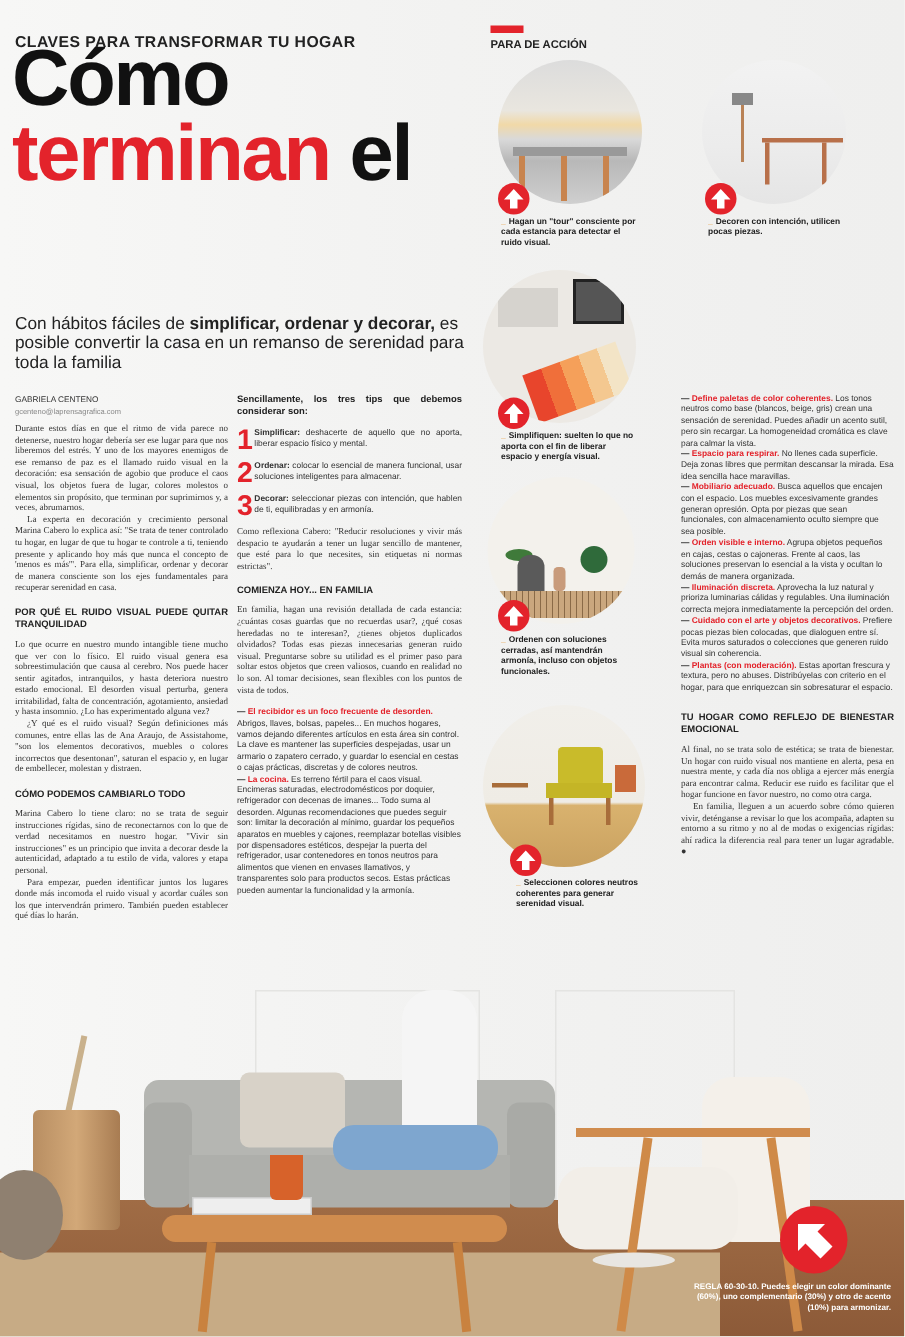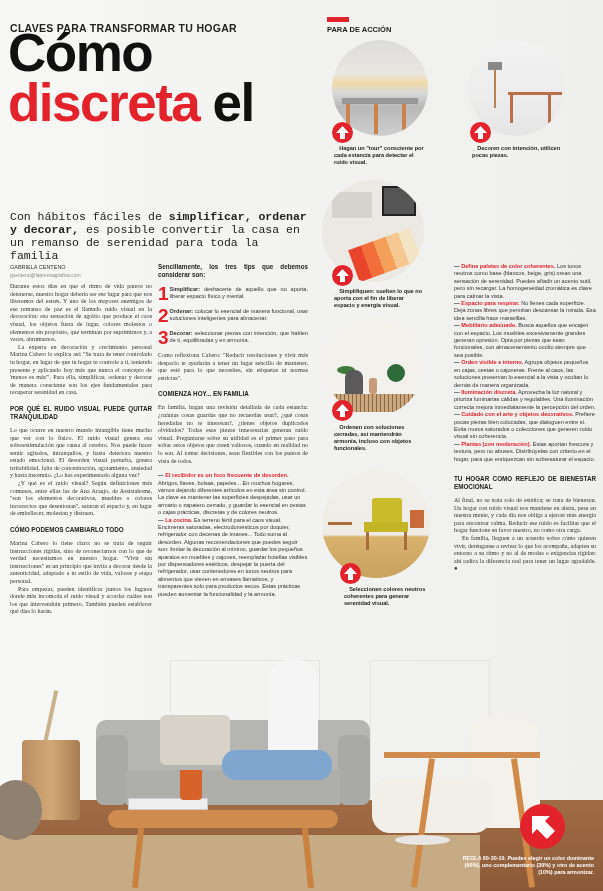--- a/index.html
+++ b/index.html
@@ -5,21 +5,21 @@
   * { box-sizing: border-box; margin: 0; padding: 0; }
   html, body { width: 603px; height: 891px; overflow: hidden; background: #f5f4f2; }
   body { position: relative; font-family: "Liberation Sans", sans-serif; color: #1a1a1a; }
 
   .page-bg { position: absolute; inset: 0; background: linear-gradient(90deg, #f7f7f6 0%, #f2f2f1 50%, #efefee 100%); }
   .wall-panel { position: absolute; border: 1px solid #e4e4e2; }
 
   .kicker { position: absolute; left: 10px; top: 22px; font-size: 10.5px; font-weight: bold; letter-spacing: 0.3px; color: #222; }
   .headline { position: absolute; left: 8px; top: 28px; font-size: 53px; line-height: 50px; font-weight: bold; letter-spacing: -1.5px; color: #111; }
   .headline .red { color: #e3232b; }
-  .deck { position: absolute; left: 10px; top: 210px; width: 300px; font-size: 11.5px; line-height: 13px; color: #222; font-family: Liberation Mono, monospace; }
+  .deck { position: absolute; left: 10px; top: 210px; width: 300px; font-size: 11.5px; line-height: 13px; color: #222; }
   .deck b { font-weight: bold; }
 
   .byline { position: absolute; left: 10px; top: 264px; font-size: 5.5px; color: #333; }
   .byline .email { display: block; color: #888; font-size: 5px; margin-top: 2px; }
 
   .col { position: absolute; font-family: "Liberation Serif", serif; font-size: 6px; line-height: 7.6px; color: #333; text-align: justify; }
   .col p { margin-bottom: 0; text-indent: 0; }
   .col p.ind { text-indent: 8px; }
   .col h3 { font-family: "Liberation Sans", sans-serif; font-size: 6.3px; font-weight: bold; line-height: 8px; color: #222; margin: 8px 0 6px; text-transform: uppercase; }
 
@@ -47,21 +47,21 @@
 </head>
 <body>
 
 <div class="page-bg"></div>
 <div class="wall-panel" style="left:170px;top:660px;width:150px;height:120px;"></div>
 <div class="wall-panel" style="left:370px;top:660px;width:120px;height:150px;"></div>
 
 <div class="kicker">CLAVES PARA TRANSFORMAR TU HOGAR</div>
 <h1 class="headline">
   <span>Cómo</span><br>
-  <span class="red">discreta</span><span> el</span><br>
+  <span class="red">terminan</span><span> el</span><br>
 </h1>
 <div class="deck">
   <span>Con hábitos fáciles de </span><b>simplificar, ordenar y decorar,</b><span> es posible convertir la casa en un remanso de serenidad para toda la familia</span>
 </div>
 
 <div class="byline">
   <span>GABRIELA CENTENO</span>
   <span class="email">gcenteno@laprensagrafica.com</span>
 </div>
 

